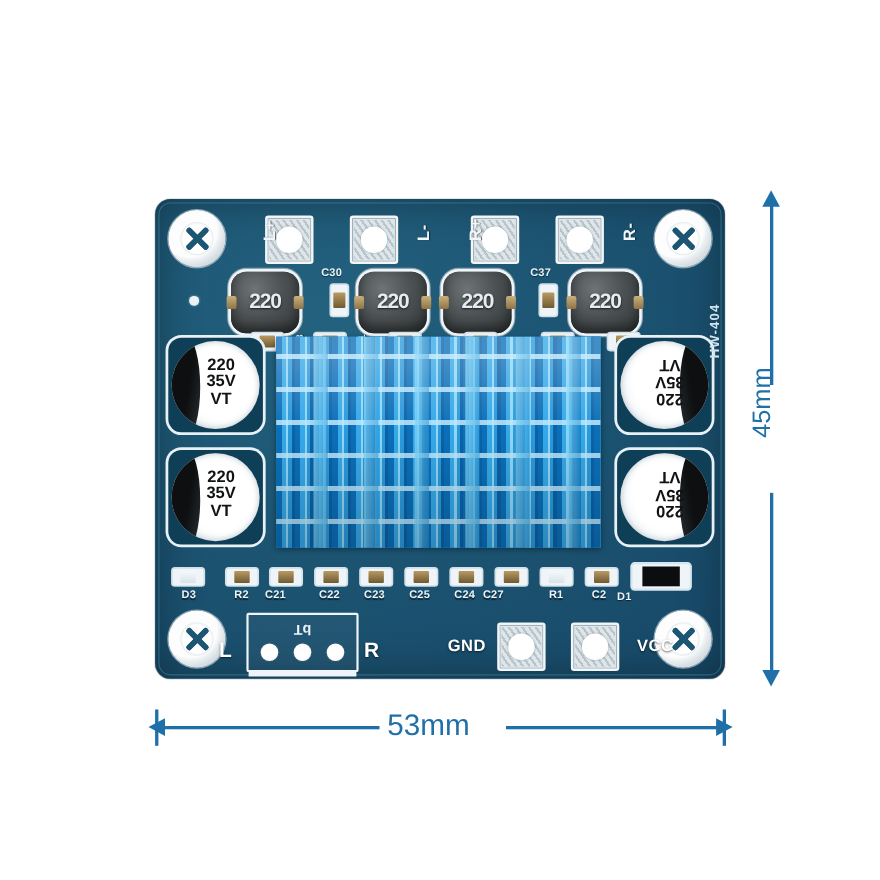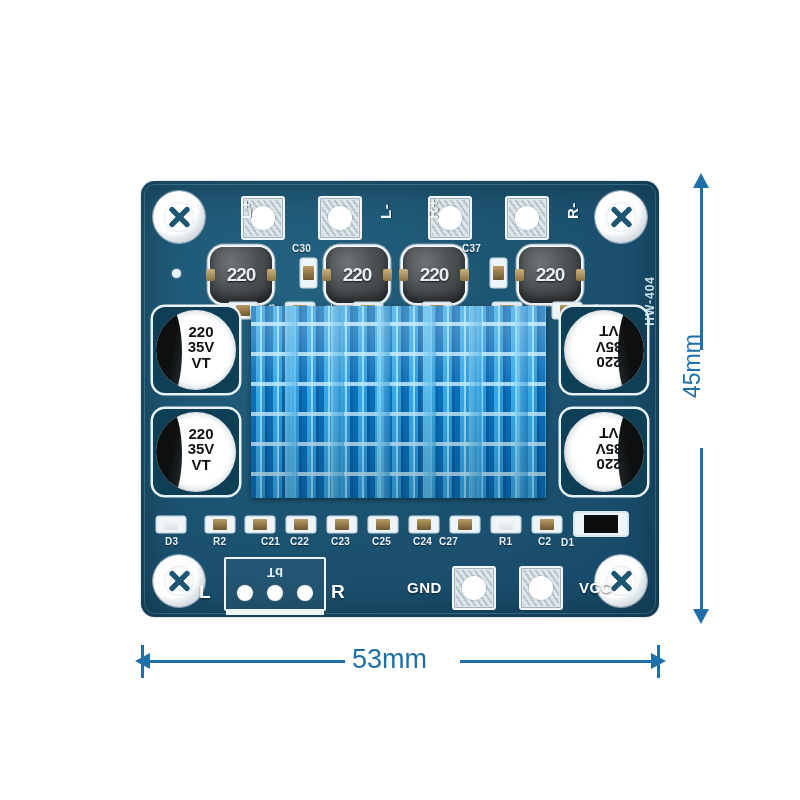--- a/index.html
+++ b/index.html
@@ -232,21 +232,21 @@
       <span>220</span>
       </div>
 
     <div class="smd vert" style="left:160px;top:78px">
         <i></i>
       </div>
     <div class="slab" style="left:151px;top:62px">C30</div>
     <div class="smd vert" style="left:350px;top:78px">
         <i></i>
       </div>
-    <div class="slab" style="left:321px;top:62px">C37</div>
+    <div class="slab" style="left:341px;top:62px">C37</div>
 
     <div class="smd" style="left:88px;top:122px">
         <i></i>
       </div>
     <div class="slab rot" style="left:126px;top:140px">C28</div>
     <div class="smd" style="left:145px;top:122px">
         <i></i>
       </div>
     <div class="slab rot" style="left:183px;top:140px">C31</div>
     <div class="smd" style="left:213px;top:122px">
@@ -322,21 +322,21 @@
       </div>
     <div class="slab" style="left:24px;top:355px">D3</div>
 
     <div class="smd" style="left:65px;top:336px">
         <i></i>
       </div>
     <div class="slab" style="left:72px;top:355px">R2</div>
     <div class="smd" style="left:105px;top:336px">
         <i></i>
       </div>
-    <div class="slab" style="left:120px;top:355px">C21</div>
+    <div class="slab" style="left:100px;top:355px">C21</div>
     <div class="smd" style="left:146px;top:336px">
         <i></i>
       </div>
     <div class="slab" style="left:149px;top:355px">C22</div>
     <div class="smd" style="left:187px;top:336px">
         <i></i>
       </div>
     <div class="slab" style="left:190px;top:355px">C23</div>
     <div class="smd" style="left:228px;top:336px">
         <i></i>

